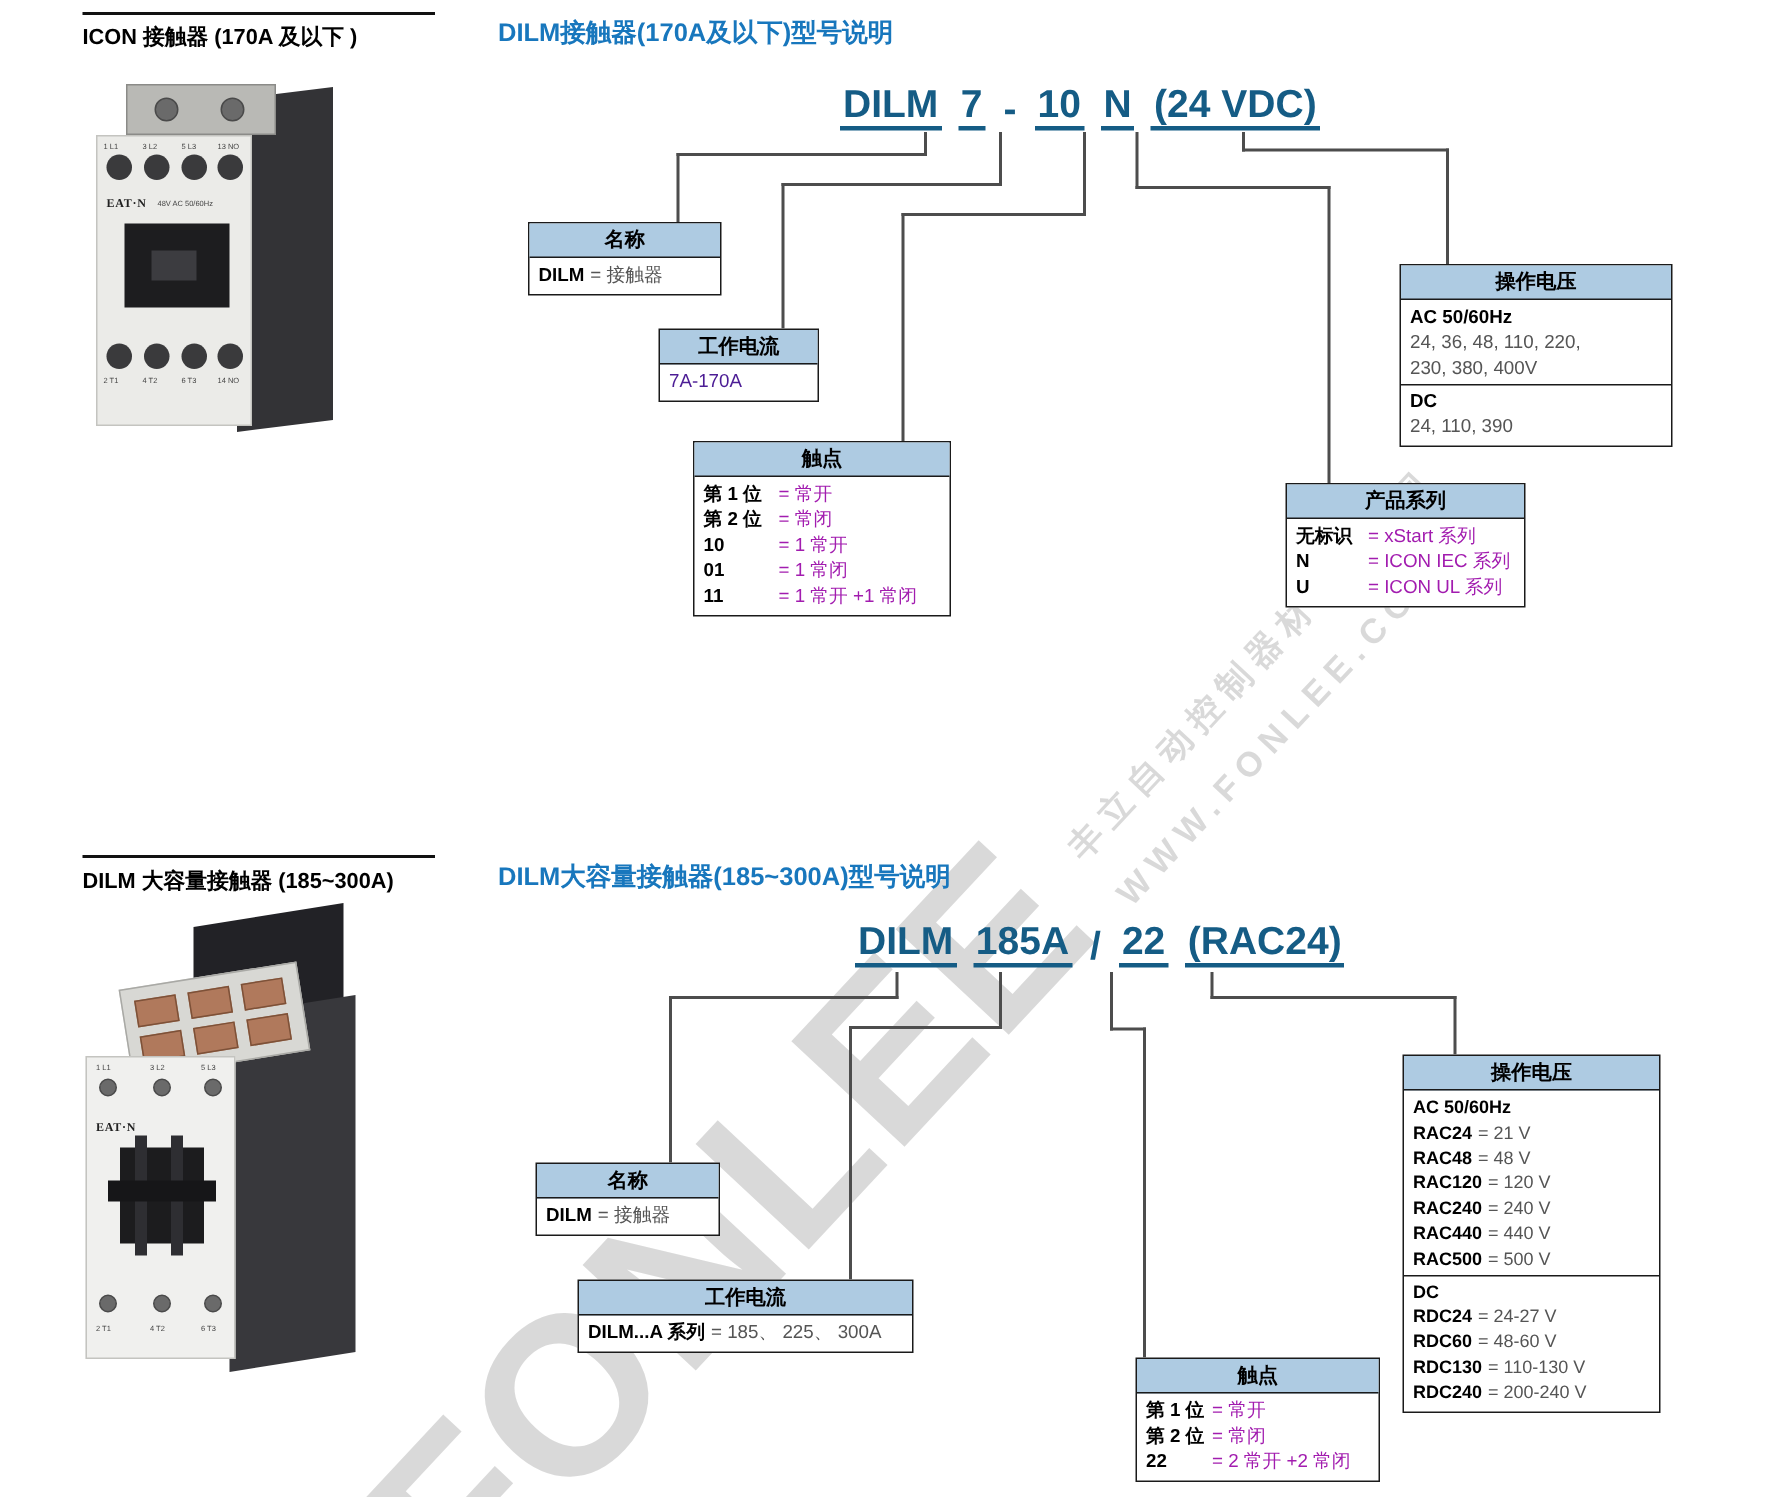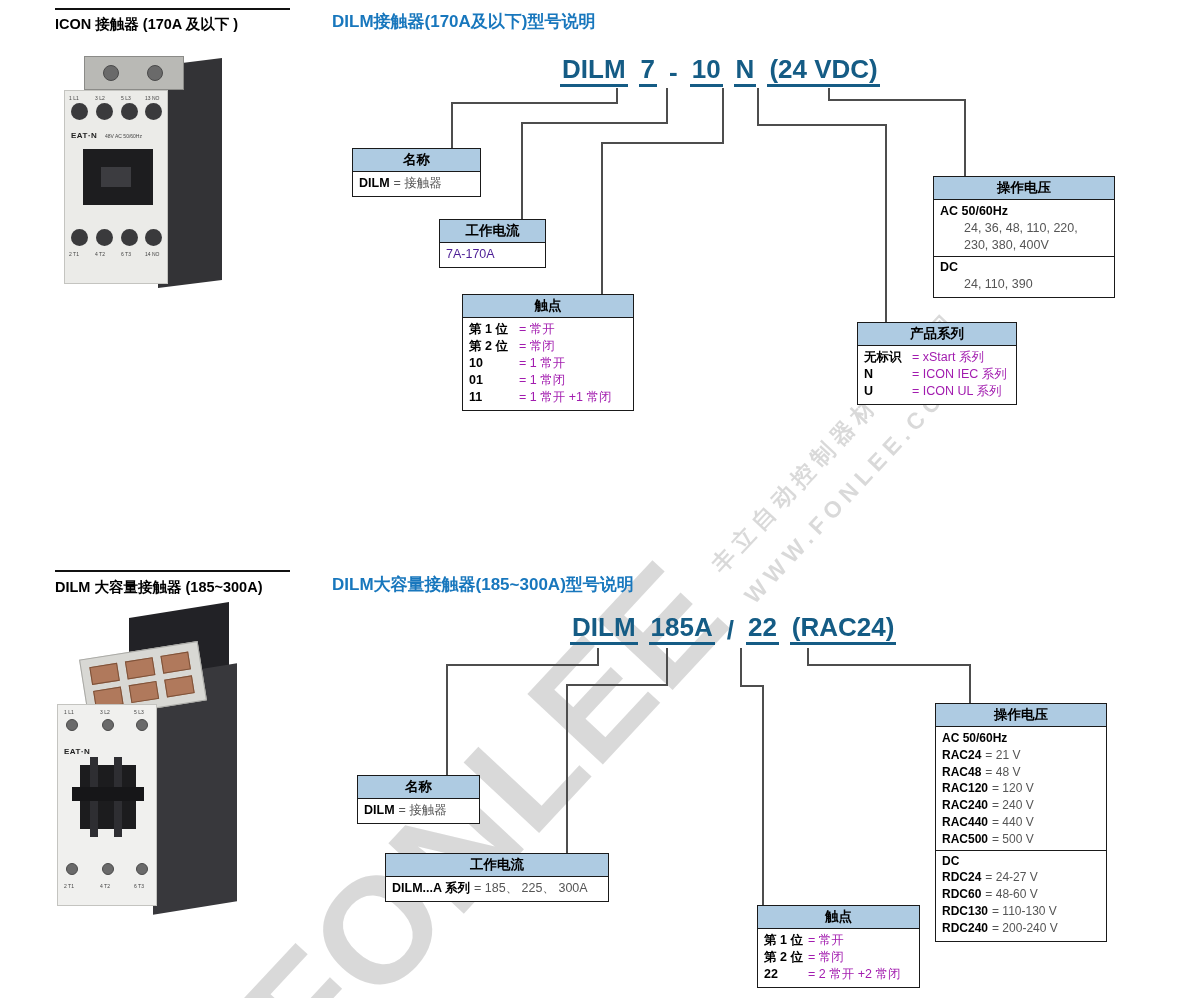--- a/index.html
+++ b/index.html
@@ -30,31 +30,31 @@
   .box-body{padding:3px 6px 4px 6px;line-height:17px;}
   .kv{display:flex;align-items:baseline;}
   .kv .k{font-weight:bold;color:#000;flex:none;}
   .kv .v{color:#a21caf;}
   .k-w48 .k{min-width:50px;}
   .k-w46 .k{min-width:48px;}
   .k-w44 .k{min-width:44px;}
   .inline-k{font-weight:bold;color:#000;margin-right:4px;}
   .inline-v{color:#555;}
   .grp-label{font-weight:bold;color:#000;}
-  .grp-lines{color:#555;margin-left:24px;}
+  .grp-lines{color:#555;}
   .grp-divider{border-top:1.5px solid #1a1a1a;margin:2px -6px 2px -6px;}
   .vrow{white-space:nowrap;}
   
   .photo{position:absolute;z-index:1;}
   .photo *{position:absolute;}
   .p-side{background:#333336;}
   .p-front{background:#ebebe8;border:1px solid #c4c4c0;}
   .term{background:#3a3a3c;border-radius:50%;}
   .tiny{font-size:5px;color:#444;white-space:nowrap;}
-  .brand{font-size:8px;font-weight:bold;color:#222;letter-spacing:.5px;}
+  .brand{font-size:8px;font-weight:bold;color:#222;letter-spacing:.5px;font-family:Liberation Serif, serif;}
   .screw{background:#6a6a6a;border-radius:50%;border:1px solid #4a4a4a;}
   .copper{background:#b0795c;border:1px solid #7d5138;}
 </style>
 </head>
 <body>
 
 <div class="watermark">
   <div class="wm-inner">
     <span class="wm-brand">FONLEE</span>
     <span class="wm-side">

